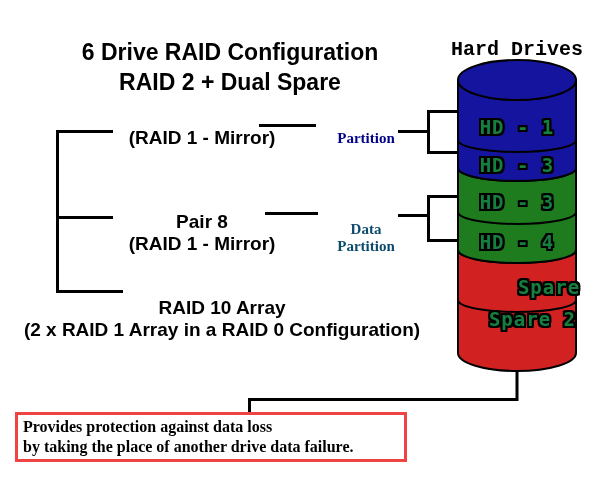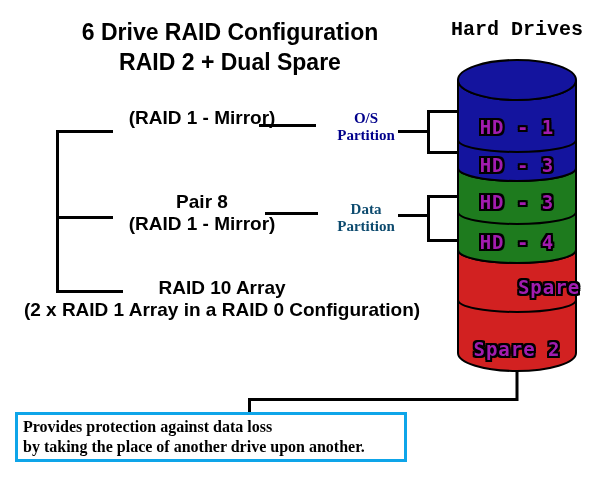--- a/index.html
+++ b/index.html
@@ -2,21 +2,21 @@
 <html><head>
 <meta charset="utf-8">
 <style>
   html,body{margin:0;padding:0;background:#fff;}
   .stage{
     position:relative;width:608px;height:480px;background:#ffffff;
     font-family:"Liberation Sans",sans-serif;overflow:hidden;
   }
   .stage svg{position:absolute;left:0;top:0;}
   .txt{position:absolute;color:#000;}
-  .center{text-align:center;}
+  .center{text-align:center;margin-top:20px;}
   .title{
     left:28px;top:17px;width:404px;
     font-size:23px;font-weight:bold;line-height:30px;letter-spacing:0px;
   }
   .hd-heading{
     left:440px;top:17px;width:154px;
     font-family:Liberation Mono, monospace;
     font-size:20px;font-weight:bold;line-height:25px;
   }
   .pairblock{
@@ -29,38 +29,38 @@
     font-size:15px;font-weight:bold;line-height:17px;
   }
   .os-part{left:318px;top:110px;color:#00008B;}
   .data-part{left:318px;top:201px;color:#0c4a6e;}
   .raid10{
     left:0;top:277px;width:444px;
     font-size:19px;font-weight:bold;line-height:22px;white-space:nowrap;
   }
   .notebox{
     left:15px;top:412px;width:376px;
-    border:3px solid #0ea5e9;background:#fff;
+    border:3px solid #ef4444;background:#fff;
     font-family:"Liberation Serif",serif;
     font-size:16px;font-weight:bold;line-height:20px;
     padding:2px 5px;
   }
   .drivelabel{
     position:absolute;left:458px;width:118px;text-align:center;
     font-family:"DejaVu Sans Mono",monospace;
     font-size:19px;font-weight:bold;letter-spacing:1px;line-height:22px;
-    color:#a21caf;
+    color:#15803d;
     text-shadow:
       -2px -2px 0 #000, 0 -2px 0 #000, 2px -2px 0 #000,
       -2px  0  0 #000, 2px  0  0 #000,
       -2px  2px 0 #000, 0  2px 0 #000, 2px 2px 0 #000,
       -1px -1px 0 #000, 1px -1px 0 #000, -1px 1px 0 #000, 1px 1px 0 #000;
   }
   .d1{top:116px;} .d2{top:154px;} .d3{top:191px;}
-  .d4{top:231px;} .d5{top:276px;padding-left:32px;} .d6{top:338px;}
+  .d4{top:231px;} .d5{top:276px;padding-left:32px;} .d6{top:308px;text-align:right;}
 </style>
 </head>
 <body>
 
 <div class="stage">
 
   <svg width="608" height="480" viewBox="0 0 608 480">
 
     <path d="M113 131.5 H57.5 V291.5 H123 M57.5 217.5 H113" stroke="#000" stroke-width="3" fill="none"></path>
 
@@ -92,21 +92,20 @@
     <div>RAID 2 + Dual Spare</div>
   </div>
 
   <div class="txt hd-heading center">Hard Drives</div>
 
   <div class="txt pairblock pair1 center">
     <div>(RAID 1 - Mirror)</div>
   </div>
 
   <div class="txt partlabel os-part center">
-    <div>O/S</div>
     <div>Partition</div>
   </div>
 
   <div class="txt pairblock pair2 center">
     <div>Pair 8</div>
     <div>(RAID 1 - Mirror)</div>
   </div>
 
   <div class="txt partlabel data-part center">
     <div>Data</div>
@@ -120,16 +119,16 @@
 
   <div class="drivelabel d1">HD - 1</div>
   <div class="drivelabel d2">HD - 3</div>
   <div class="drivelabel d3">HD - 3</div>
   <div class="drivelabel d4">HD - 4</div>
   <div class="drivelabel d5">Spare</div>
   <div class="drivelabel d6">Spare 2</div>
 
   <div class="txt notebox">
     <div>Provides protection against data loss</div>
-    <div>by taking the place of another drive upon another.</div>
+    <div>by taking the place of another drive data failure.</div>
   </div>
 
 </div>
 
 </body></html>

